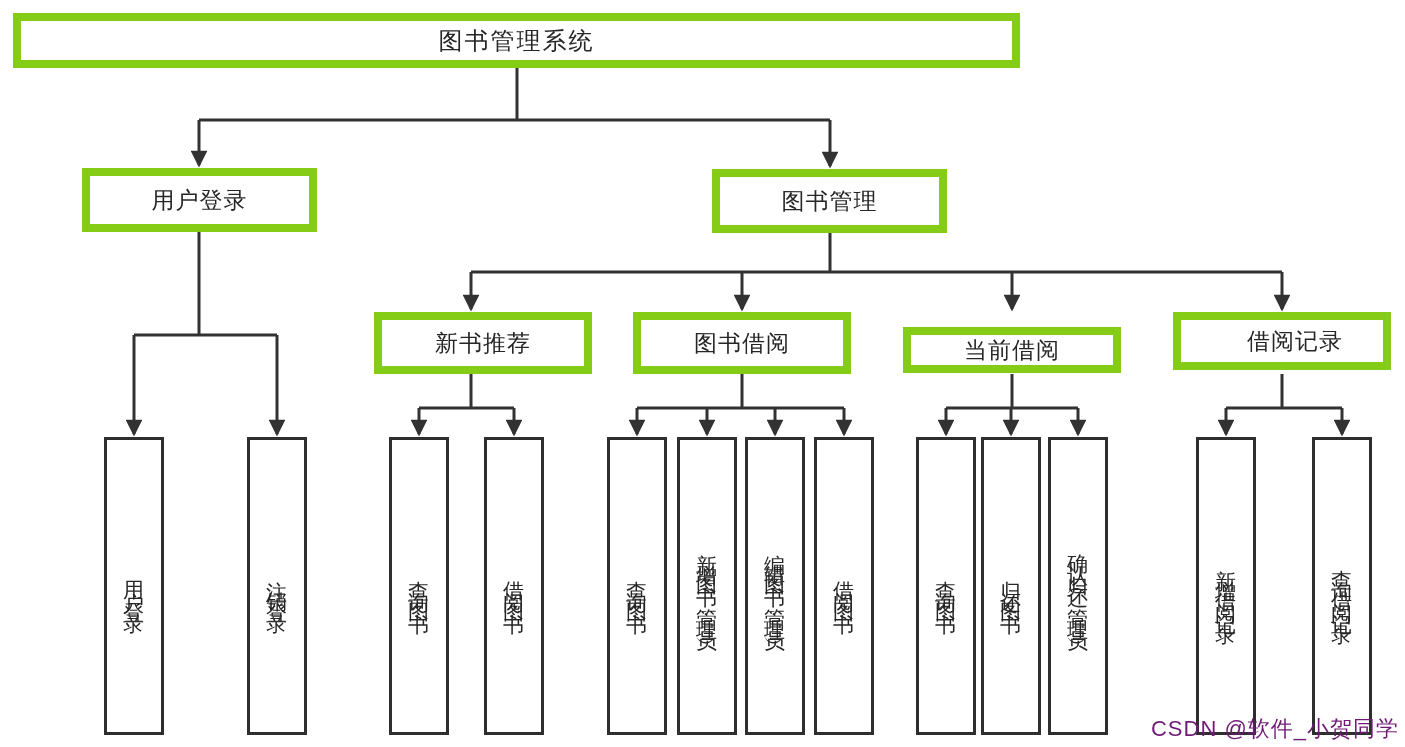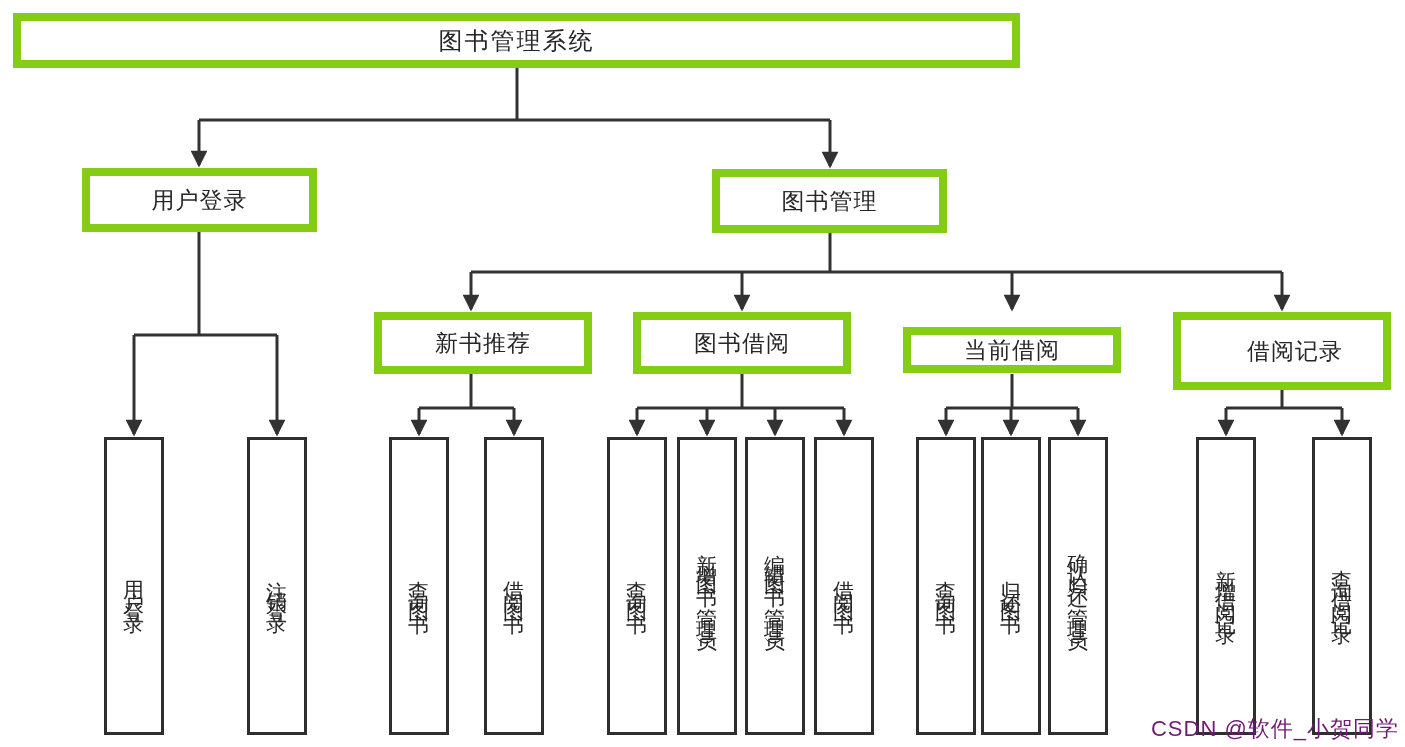--- a/index.html
+++ b/index.html
@@ -109,21 +109,21 @@
   </svg>
 
   <div class="node root" style="left:13px; top:13px; width:1007px; height:55px;">图书管理系统</div>
 
   <div class="node" style="left:82px; top:168px; width:235px; height:64px;">用户登录</div>
   <div class="node" style="left:712px; top:169px; width:235px; height:64px;text-align:center;">图书管理</div>
 
   <div class="node" style="left:374px; top:312px; width:218px; height:62px;">新书推荐</div>
   <div class="node" style="left:633px; top:312px; width:218px; height:62px;">图书借阅</div>
   <div class="node" style="left:903px; top:327px; width:218px; height:46px;">当前借阅</div>
-  <div class="node" style="left:1173px; top:312px; width:218px; height:78px;padding-left:26px;">借阅记录</div>
+  <div class="node" style="left:1173px; top:312px; width:218px; height:58px;padding-left:26px;">借阅记录</div>
 
   <div class="leaf" style="left:104px;">
     <span>用户登录</span>
   </div>
   <div class="leaf" style="left:247px;">
     <span>注销登录</span>
   </div>
 
   <div class="leaf" style="left:389px;">
     <span>查询图书</span>

